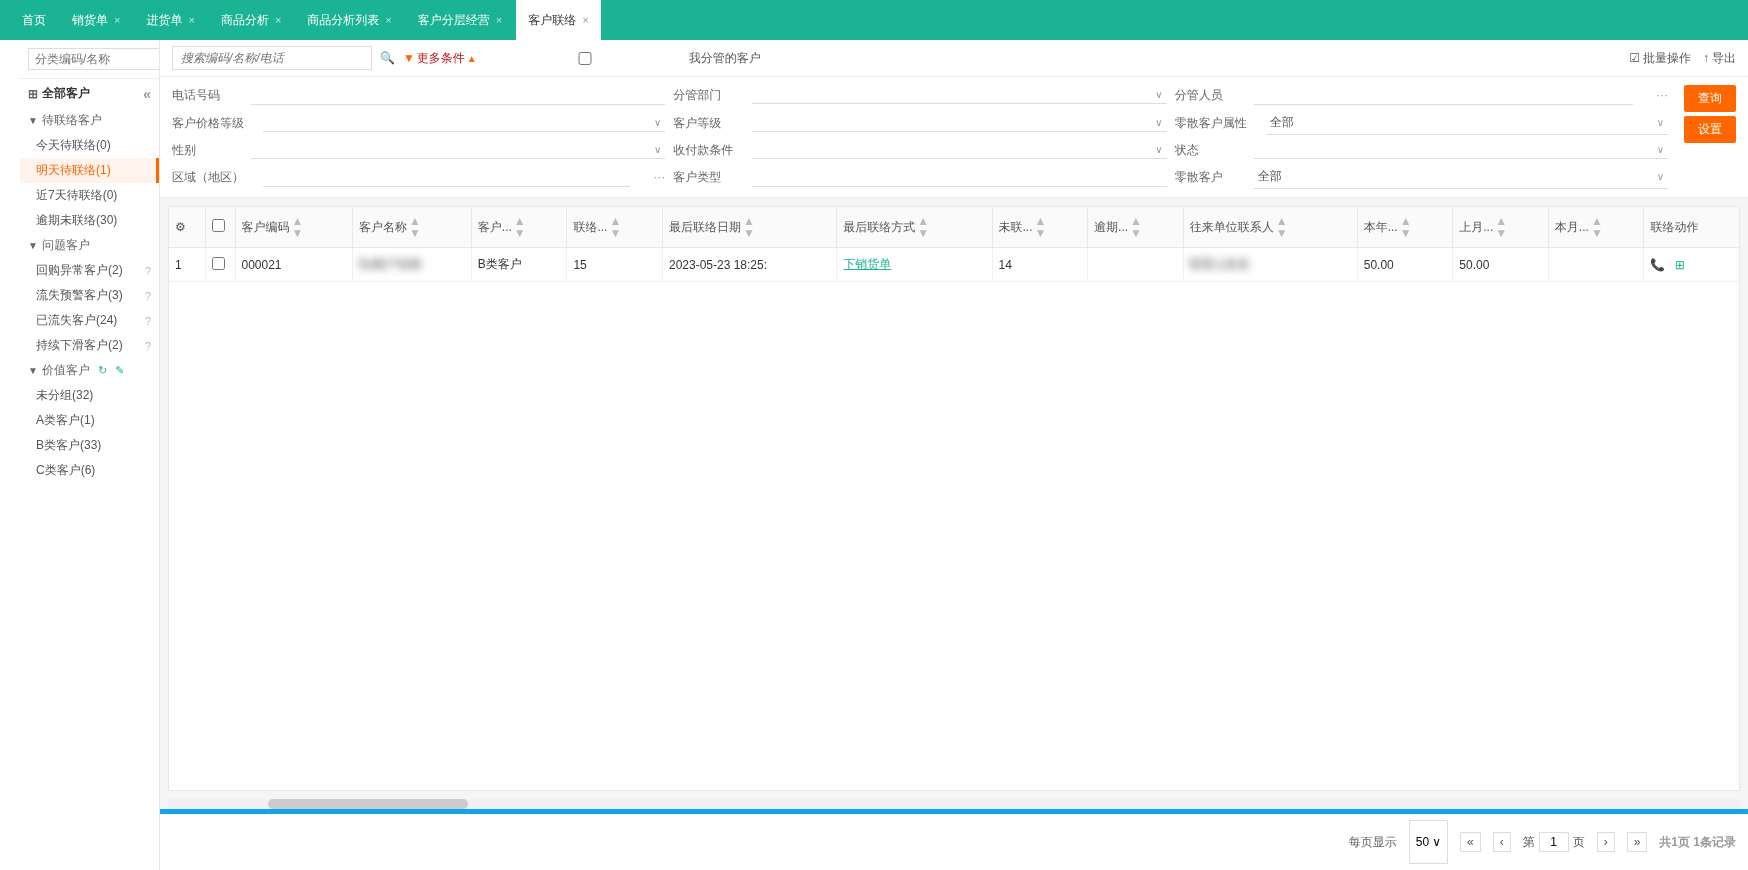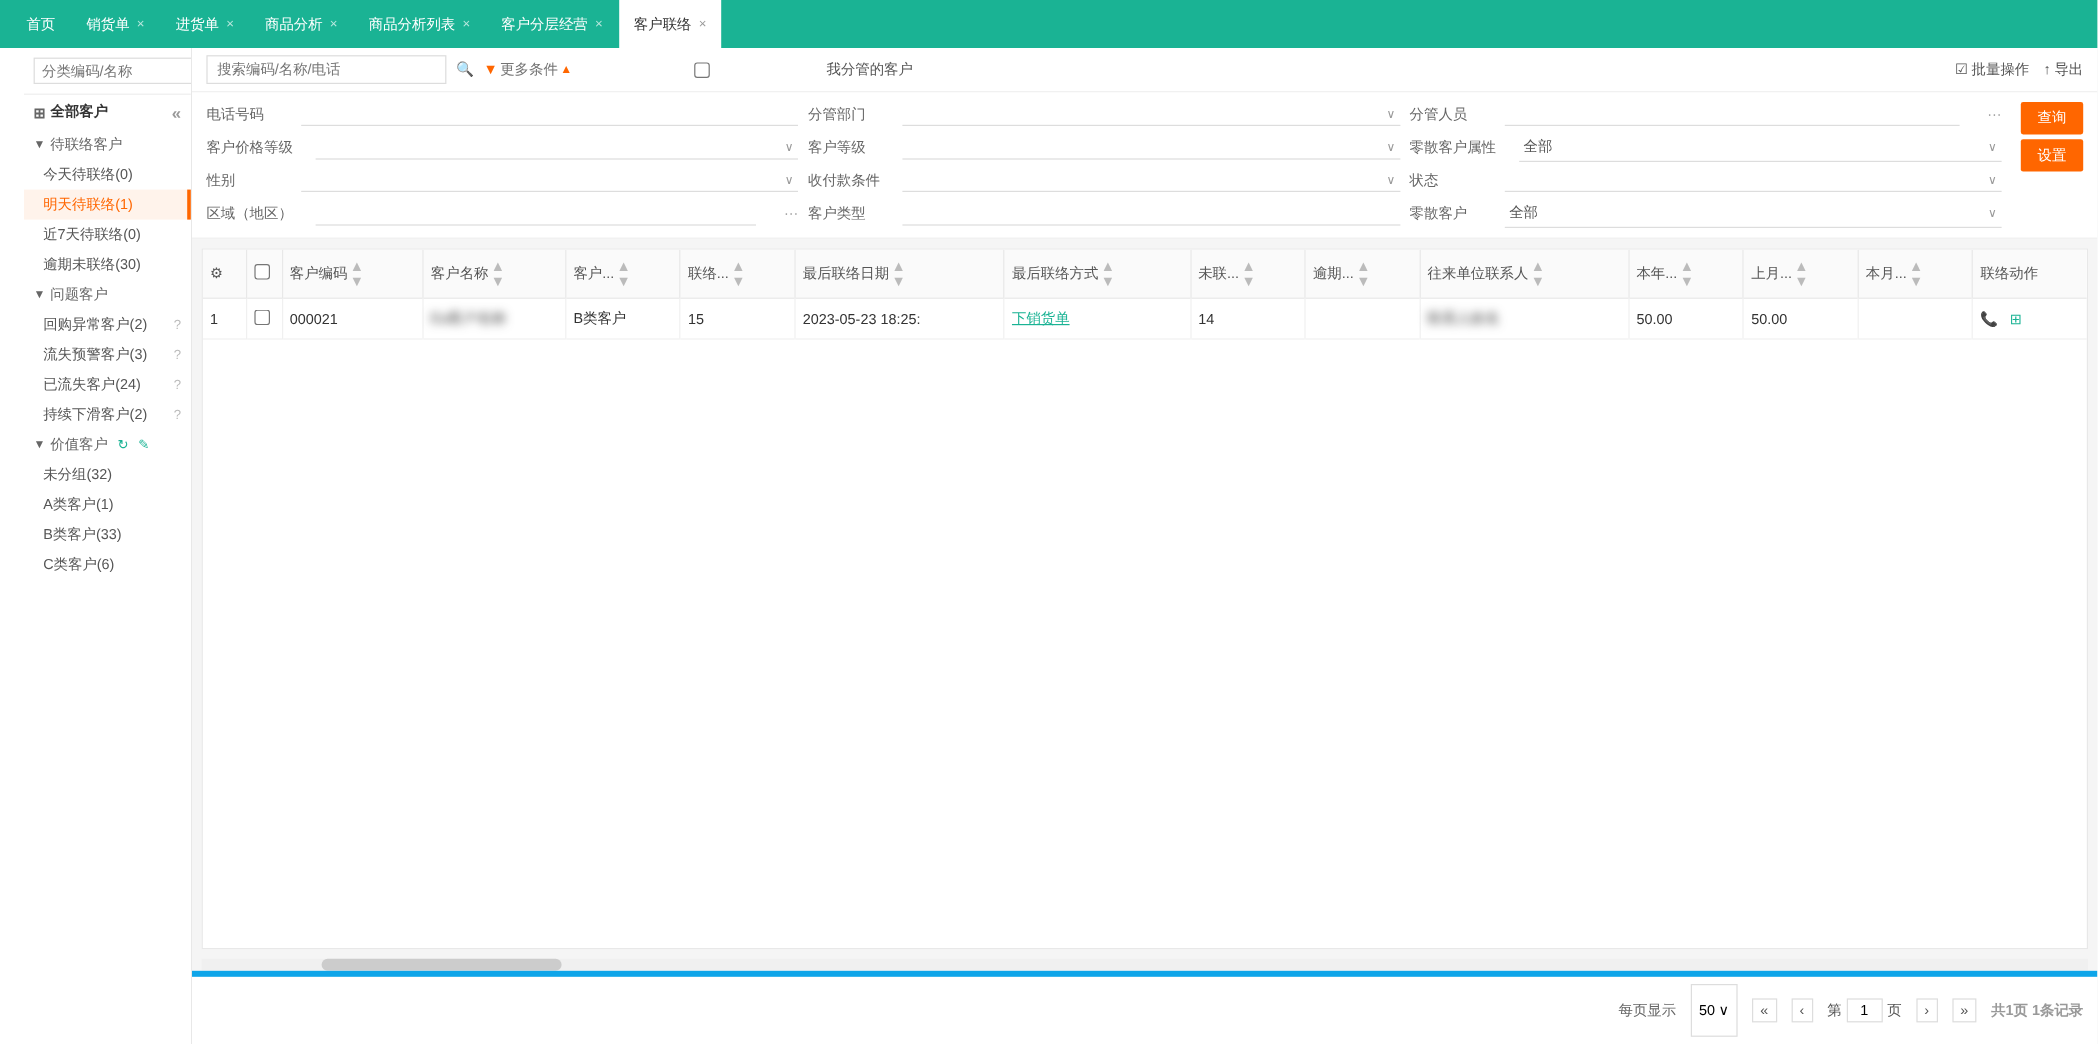--- a/index.html
+++ b/index.html
@@ -116,20 +116,21 @@
       align-items: center;
       gap: 8px;
       border-bottom: 1px solid #eee;
     }
     .filter-bar input {
       border: 1px solid #ddd;
       padding: 4px 8px;
       font-size: 12px;
       width: 200px;
       outline: none;
+      font-style: italic;
     }
     .filter-search-icon { color: #999; cursor: pointer; }
     .more-conditions-btn {
       color: #f60;
       cursor: pointer;
       display: flex;
       align-items: center;
       gap: 2px;
       white-space: nowrap;
     }
@@ -428,21 +429,21 @@
     </div>
   </div>
 
   <div class="content-area">
 
     <div class="filter-bar">
       <input type="text" style="border: 1px solid rgb(221, 221, 221); padding: 4px 8px; font-size: 12px; width: 200px; outline: none;" placeholder="搜索编码/名称/电话">
       <span class="filter-search-icon" style="color:#f60;">🔍</span>
       <div class="more-conditions-btn">
         <span style="color:#f60;">▼</span>
-        <span style="color:#737373;">更多条件</span>
+        <span style="color:#b91c1c;">更多条件</span>
         <span style="color:#f60;font-size:10px;">▲</span>
       </div>
       <div class="my-customers-check">
         <input type="checkbox" style="">
         <span>我分管的客户</span>
       </div>
       <div class="right-actions">
         <div class="batch-action-btn">
           <span>☑</span>
           <span>批量操作</span>

